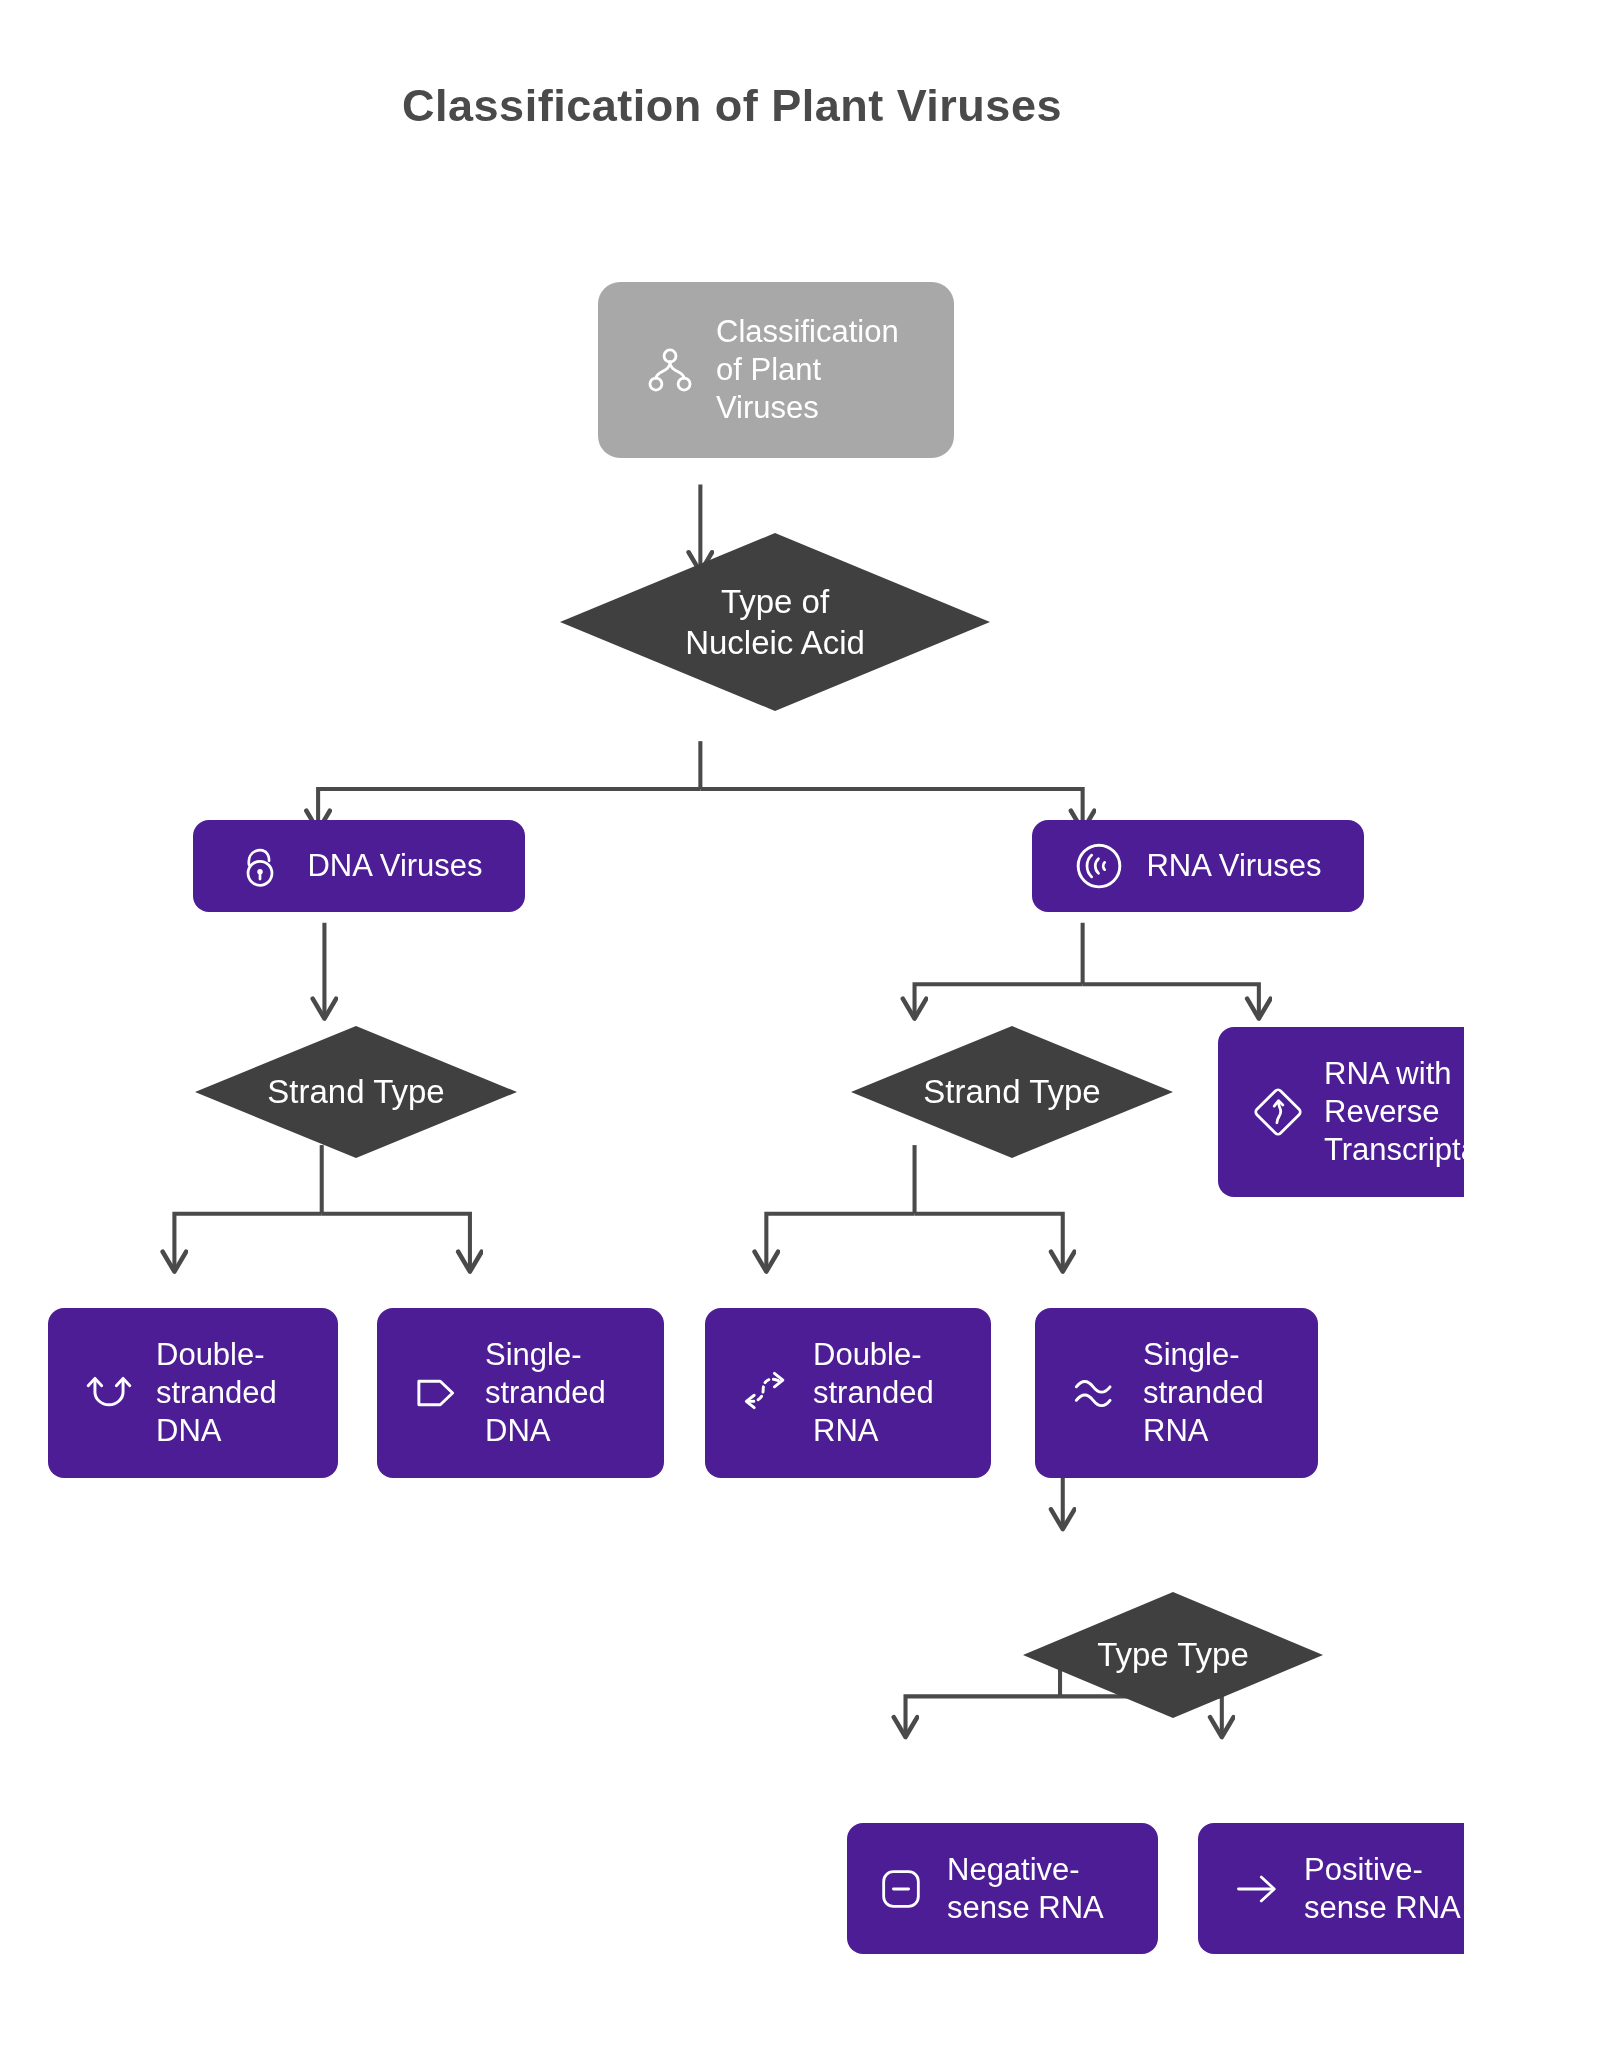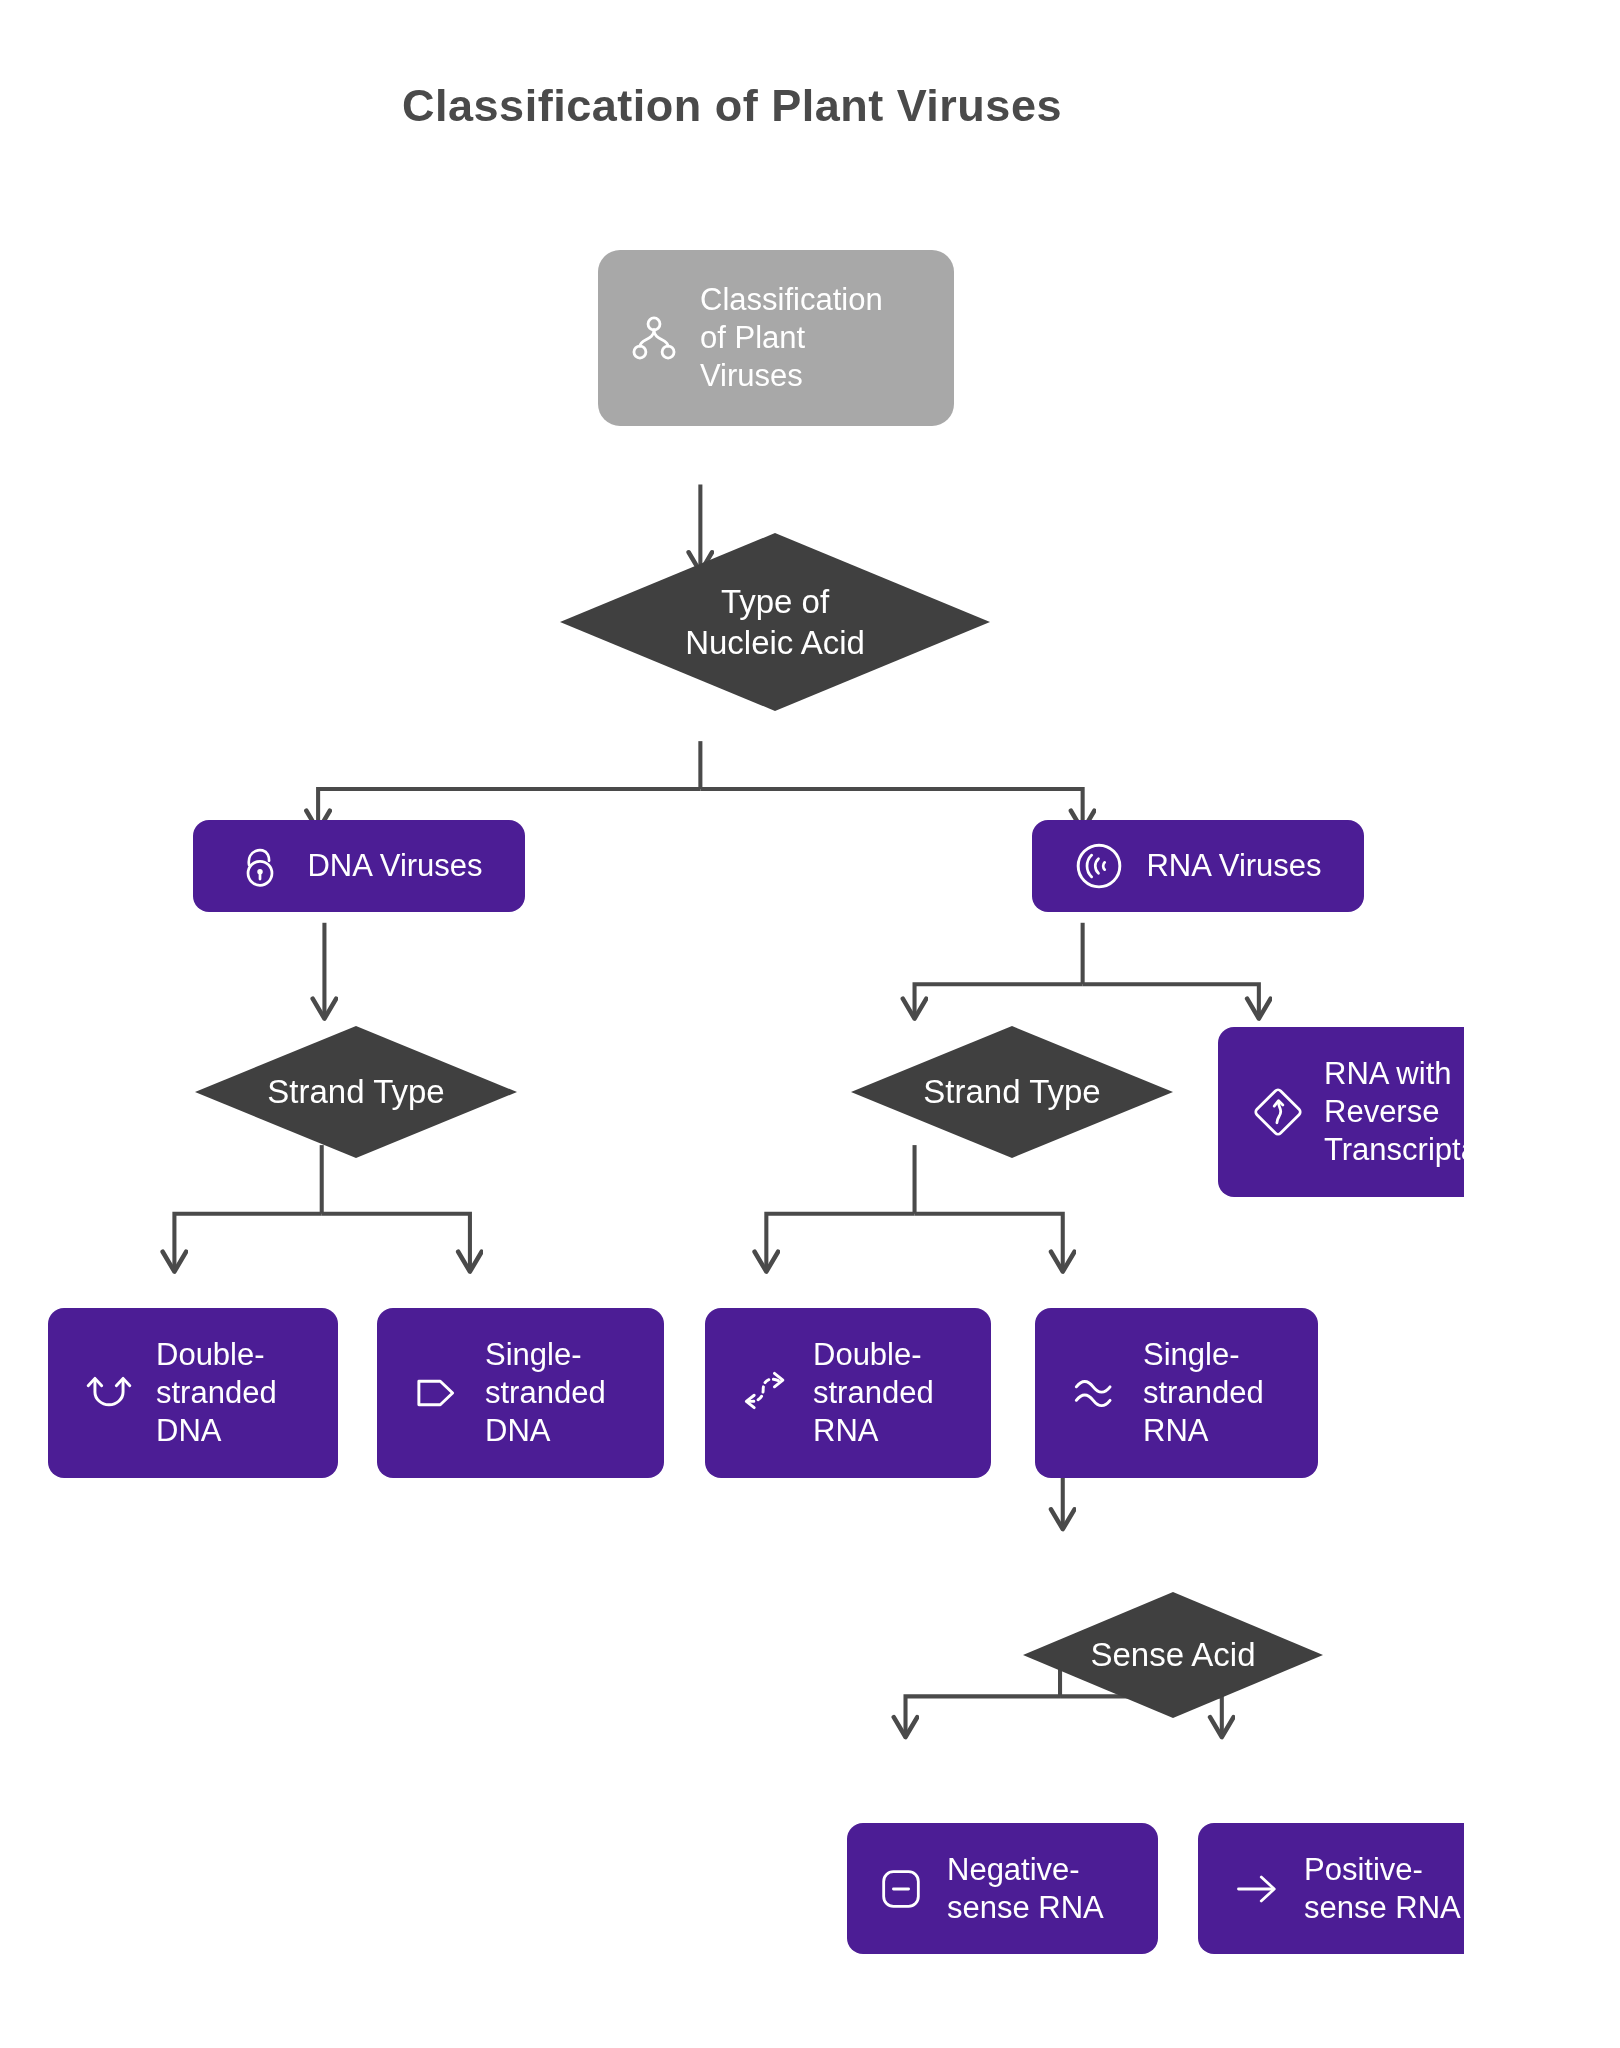--- a/index.html
+++ b/index.html
@@ -39,21 +39,22 @@
     gap: 20px;
   }
   .box.center {
     justify-content: center;
     padding-left: 0;
     gap: 22px;
   }
   .box.gray {
     background: #a8a8a8;
     border-radius: 22px;
-    padding-left: 30px;
+    padding-left: 46px;
+    margin-top: 32px;
   }
   .diamond {
     background: #404040;
     clip-path: polygon(50% 0, 100% 50%, 50% 100%, 0 50%);
     justify-content: center;
     text-align: center;
   }
   .label {
     white-space: pre-line;
     font-size: 31px;
@@ -196,21 +197,21 @@
     <svg class="icon" width="54" height="54" viewBox="0 0 48 48">
       <path d="M6.5 18.5 Q 14 9 21.5 18.5 T 36.5 18.5"></path>
       <path d="M6.5 30.5 Q 14 21 21.5 30.5 T 36.5 30.5"></path>
     </svg>
     <div class="label">Single-
 stranded
 RNA</div>
   </div>
 
   <div class="node diamond" style="left:1023px; top:1592px; width:300px; height:126px;">
-    <div class="label">Sense Acid</div>
+    <div class="label">Type Type</div>
   </div>
 
   <div class="node box" style="left:847px; top:1823px; width:311px; height:131px;padding-left:28px;">
     <svg class="icon" width="52" height="52" viewBox="0 0 48 48">
       <rect x="8" y="8" width="32" height="32" rx="9"></rect>
       <path d="M17 24 L31 24"></path>
     </svg>
     <div class="label">Negative-
 sense RNA</div>
   </div>

